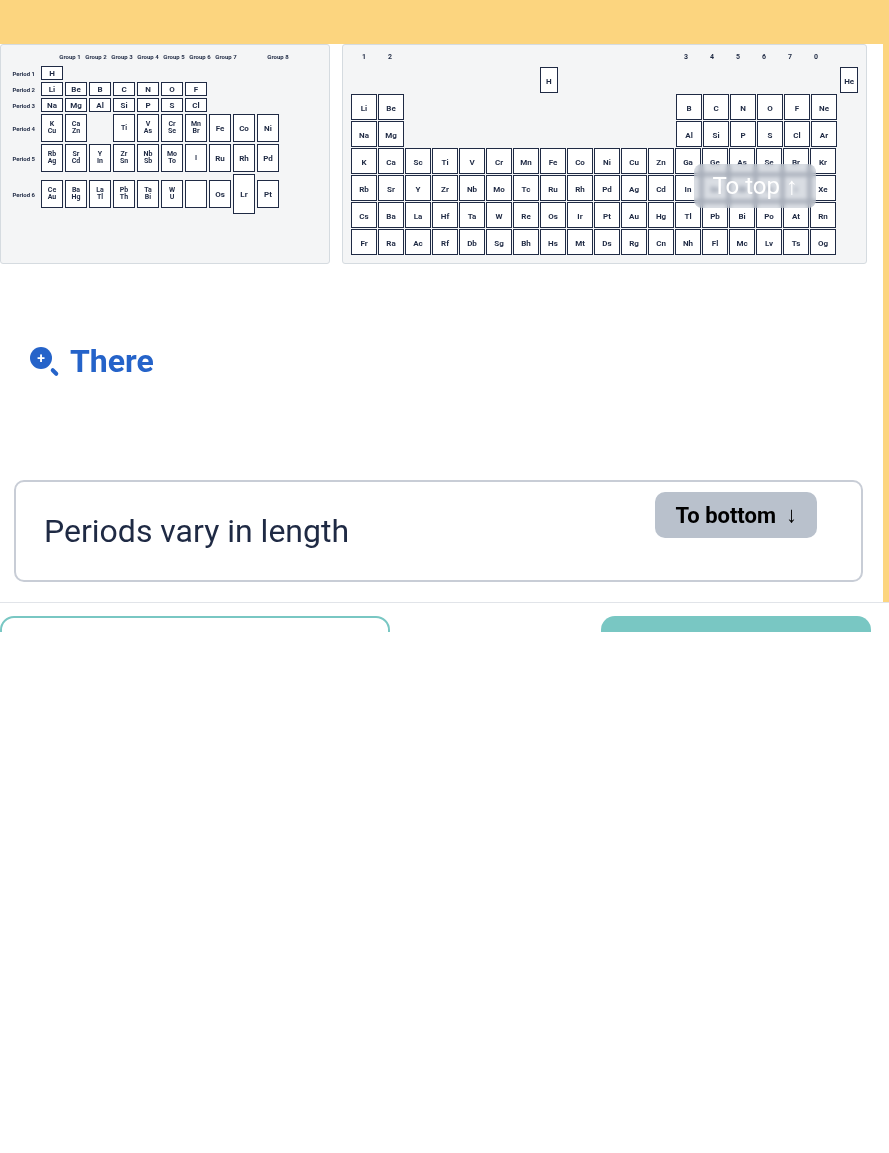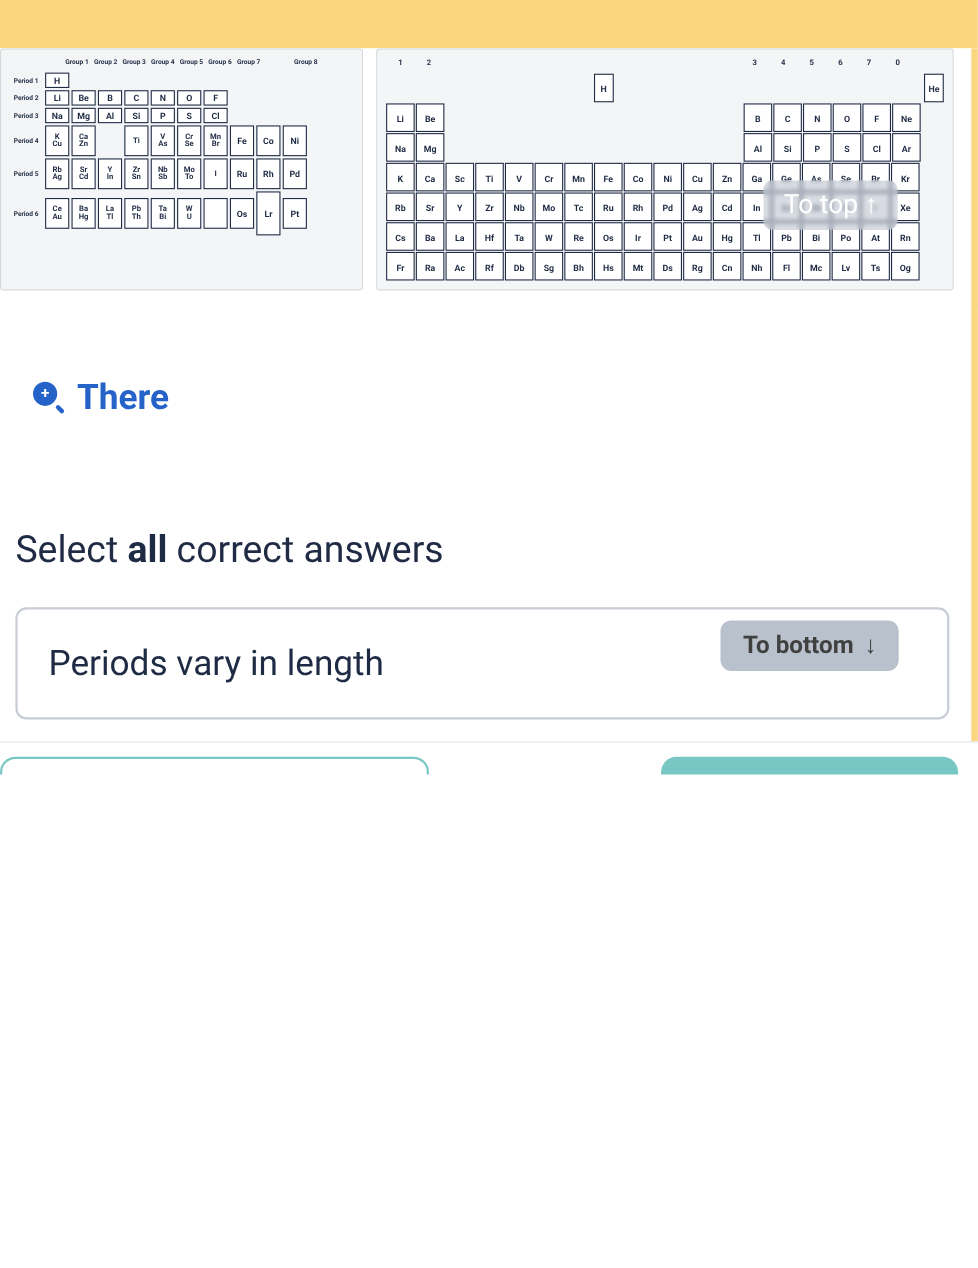--- a/index.html
+++ b/index.html
@@ -169,21 +169,21 @@
     padding: 8px 18px;
     border-radius: 8px;
     backdrop-filter: blur(2px);
     margin-top: 29px;
   }
   .pill-to-bottom {
     position: absolute;
     right: 72px;
     bottom: 94px;
     background: #b9c1cc;
-    color: #404040;
+    color: #000000;
     font-size: 22px;
     font-weight: 700;
     padding: 10px 20px;
     border-radius: 10px;
     display: flex;
     align-items: center;
     gap: 10px;
     z-index: 20;
   }
   .arrow-down {
@@ -484,23 +484,20 @@
     <span class="zoom-icon">
       <span class="circle-bg">
           <span class="plus">+</span>
         </span>
       <span class="handle"></span>
     </span>
     <span class="zoom-label">There</span>
   </div>
 
 
-  <div class="instruct">
-    <span>Select </span><b>all</b><span> correct answers</span>
-  </div>
 
   <div class="options">
     <div class="option">Periods vary in length</div>
   </div>
 </div>
 
 <div class="pill-to-bottom">
   <span>To bottom</span>
   <span class="arrow-down">↓</span>
 </div>

